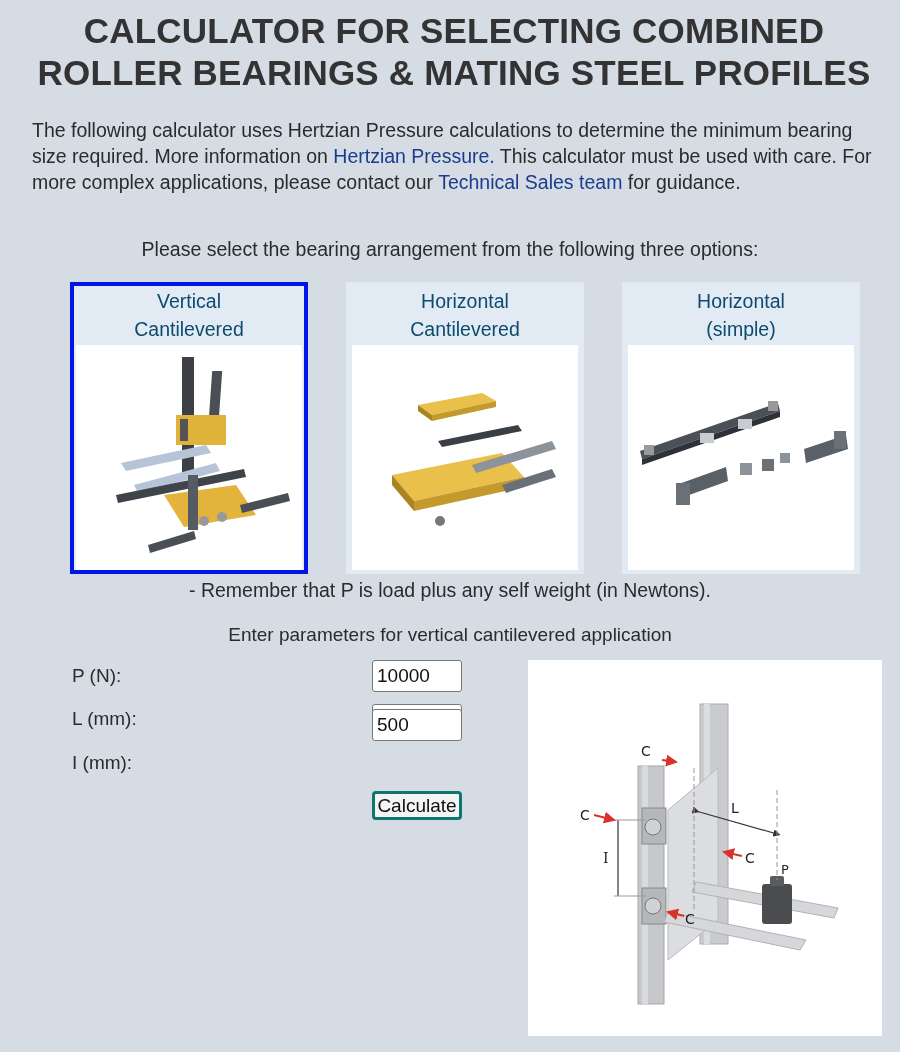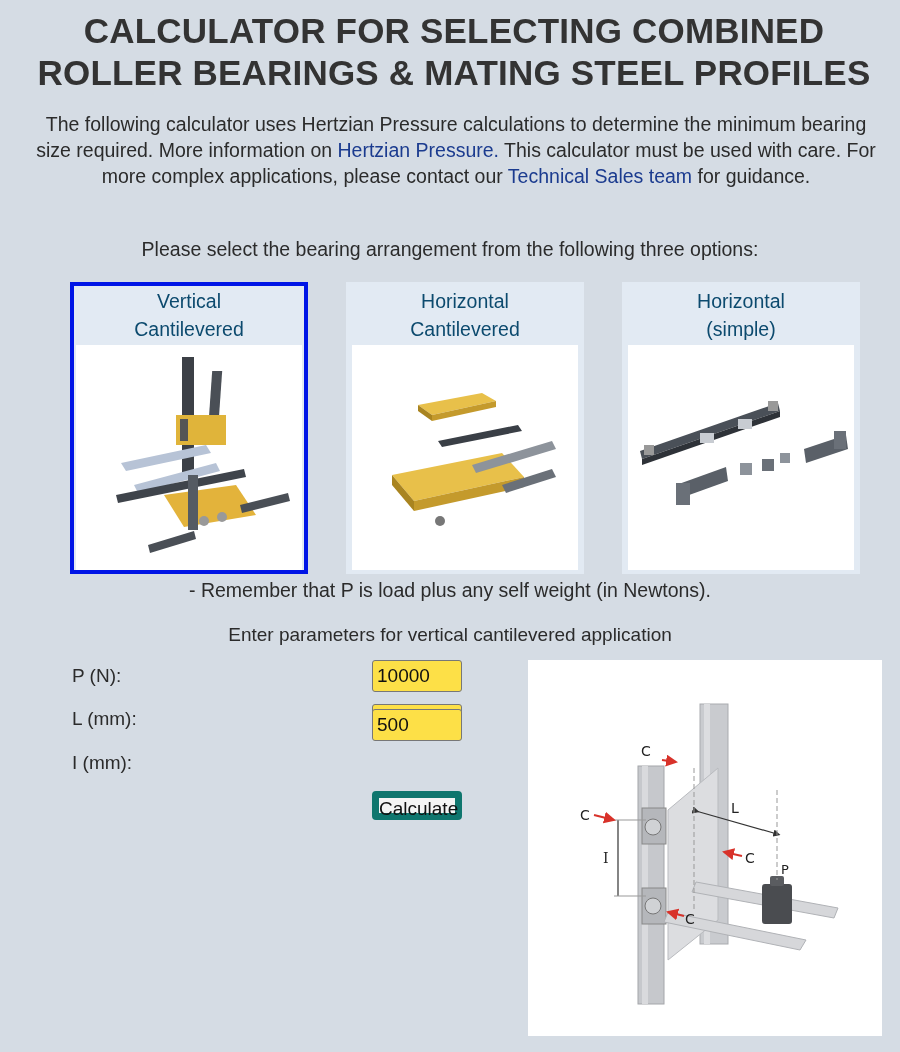--- a/index.html
+++ b/index.html
@@ -1,31 +1,31 @@
 <!DOCTYPE html>
 <html><head>
 <meta charset="utf-8">
 <style>
   html, body { margin:0; padding:0; }
   body { width:900px; height:1052px; background:#d5dce4; font-family:"Liberation Sans", sans-serif; color:#2b2b2b; position:relative; overflow:hidden; }
   h1 { position:absolute; left:0; top:6px; width:900px; margin:4px; text-align:center; font-size:35px; line-height:42px; font-weight:bold; color:#333; letter-spacing:0.2px; }
-  .intro { position:absolute; left:20px; top:105px; width:860px; margin:6px; text-align:center; font-size:19.5px; line-height:26px; color:#2b2b2b; }
+  .intro { position:absolute; left:20px; top:105px; width:860px; margin:12px; font-size:19.5px; line-height:26px; color:#2b2b2b; }
   .intro a { color:#1b3b8f; text-decoration:none; }
   .prompt { position:absolute; left:0; top:238px; width:900px; text-align:center; font-size:19.5px; color:#2b2b2b; }
   .card { position:absolute; top:282px; width:238px; height:292px; background:#e2eaf3; box-sizing:border-box; }
   .card.sel { border:4px solid #0015e6; top:282px; }
   .card .title { text-align:center; font-size:19.5px; line-height:28px; padding-top:5px; height:62px; color:#0c4a6e; }
   .card.sel .title { padding-top:1px; }
   .card .img { position:absolute; left:6px; right:6px; top:63px; bottom:4px; background:#fff; }
   .card.sel .img { left:2px; right:2px; top:59px; bottom:0; }
   .note { position:absolute; left:0; top:579px; width:900px; text-align:center; font-size:19.5px; color:#2b2b2b; }
   .sub { position:absolute; left:0; top:624px; width:900px; text-align:center; font-size:19px; color:#2b2b2b; }
   .lbl { position:absolute; left:72px; font-size:19px; color:#2b2b2b; }
-  .inp { position:absolute; left:372px; width:90px; height:29px; box-sizing:border-box; border:1px solid #777; border-radius:3px; background:#fde047; font-family:"Liberation Sans", sans-serif; font-size:19px; padding:15px 4px; color:#111; }
-  .btn { position:absolute; left:372px; top:791px; width:90px; height:29px; box-sizing:border-box; border:7px solid #0f766e; border-radius:4px; background:#f4f4f4; font-family:"Liberation Sans", sans-serif; font-size:19px; padding:0; color:#111; }
+  .inp { position:absolute; left:372px; width:90px; height:29px; box-sizing:border-box; border:1px solid #777; border-radius:3px; background:#ffffff; font-family:"Liberation Sans", sans-serif; font-size:19px; padding:15px 4px; color:#111; }
+  .btn { position:absolute; left:372px; top:791px; width:90px; height:29px; box-sizing:border-box; border:3px solid #0f766e; border-radius:4px; background:#f4f4f4; font-family:"Liberation Sans", sans-serif; font-size:19px; padding:0; color:#111; }
   .diagram { position:absolute; left:528px; top:660px; width:354px; height:376px; background:#fff; }
   svg { display:block; }
 </style>
 </head>
 <body>
 
 <h1>
   <span>CALCULATOR FOR SELECTING COMBINED</span><br>
   <span>ROLLER BEARINGS &amp; MATING STEEL PROFILES</span>
 </h1>

